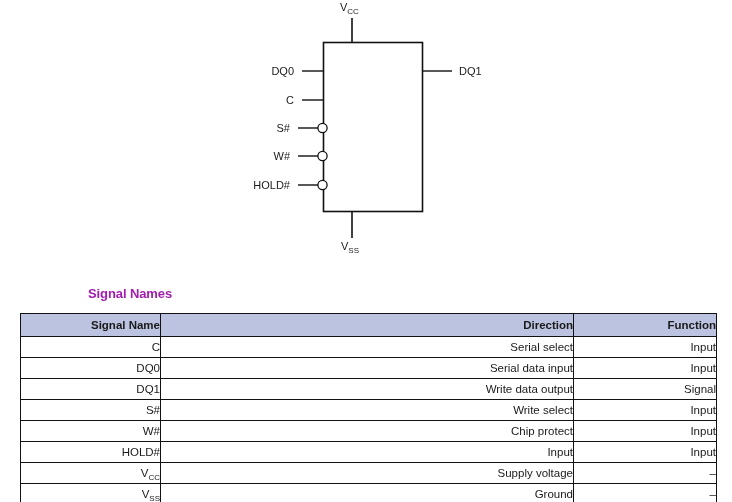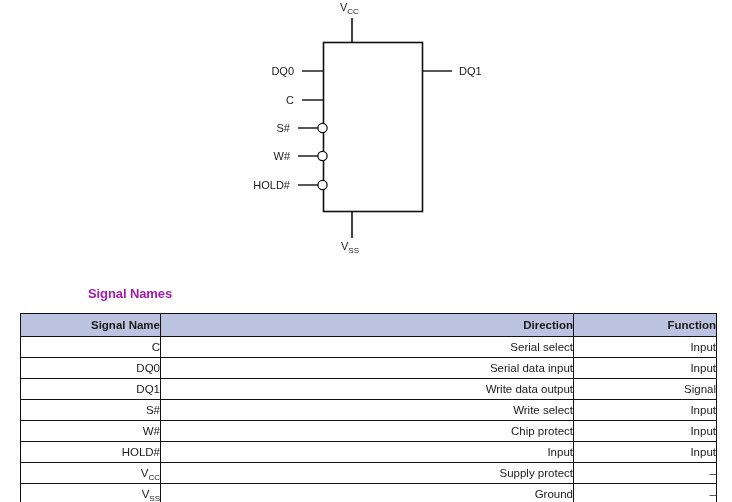--- a/index.html
+++ b/index.html
@@ -185,21 +185,21 @@
         <td>Chip protect</td>
         <td>Input</td>
       </tr>
       <tr>
         <td><span>HOLD#</span><sub></sub></td>
         <td>Input</td>
         <td>Input</td>
       </tr>
       <tr>
         <td><span>V</span><sub>CC</sub></td>
-        <td>Supply protect</td>
+        <td>Supply voltage</td>
         <td>–</td>
       </tr>
       <tr>
         <td><span>V</span><sub>SS</sub></td>
         <td>Ground</td>
         <td>–</td>
       </tr>
     </tbody>
   </table>
 </div>

